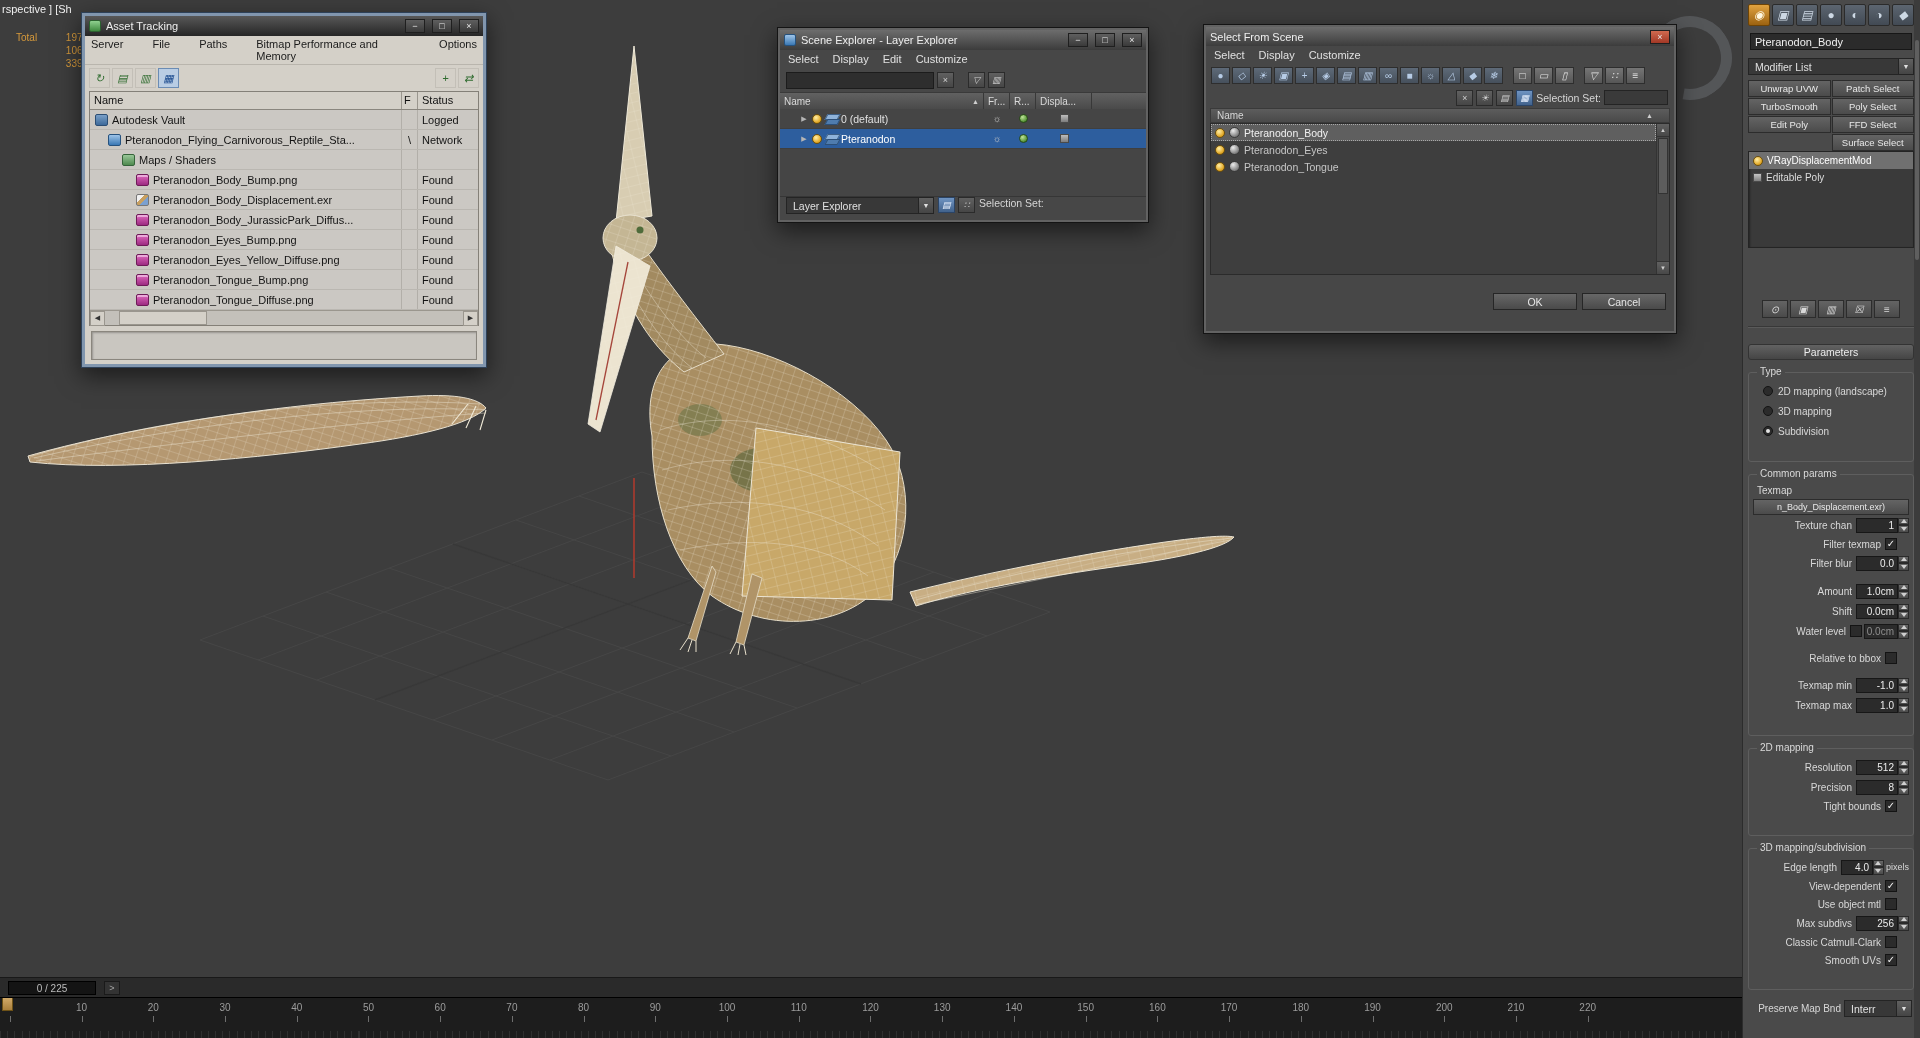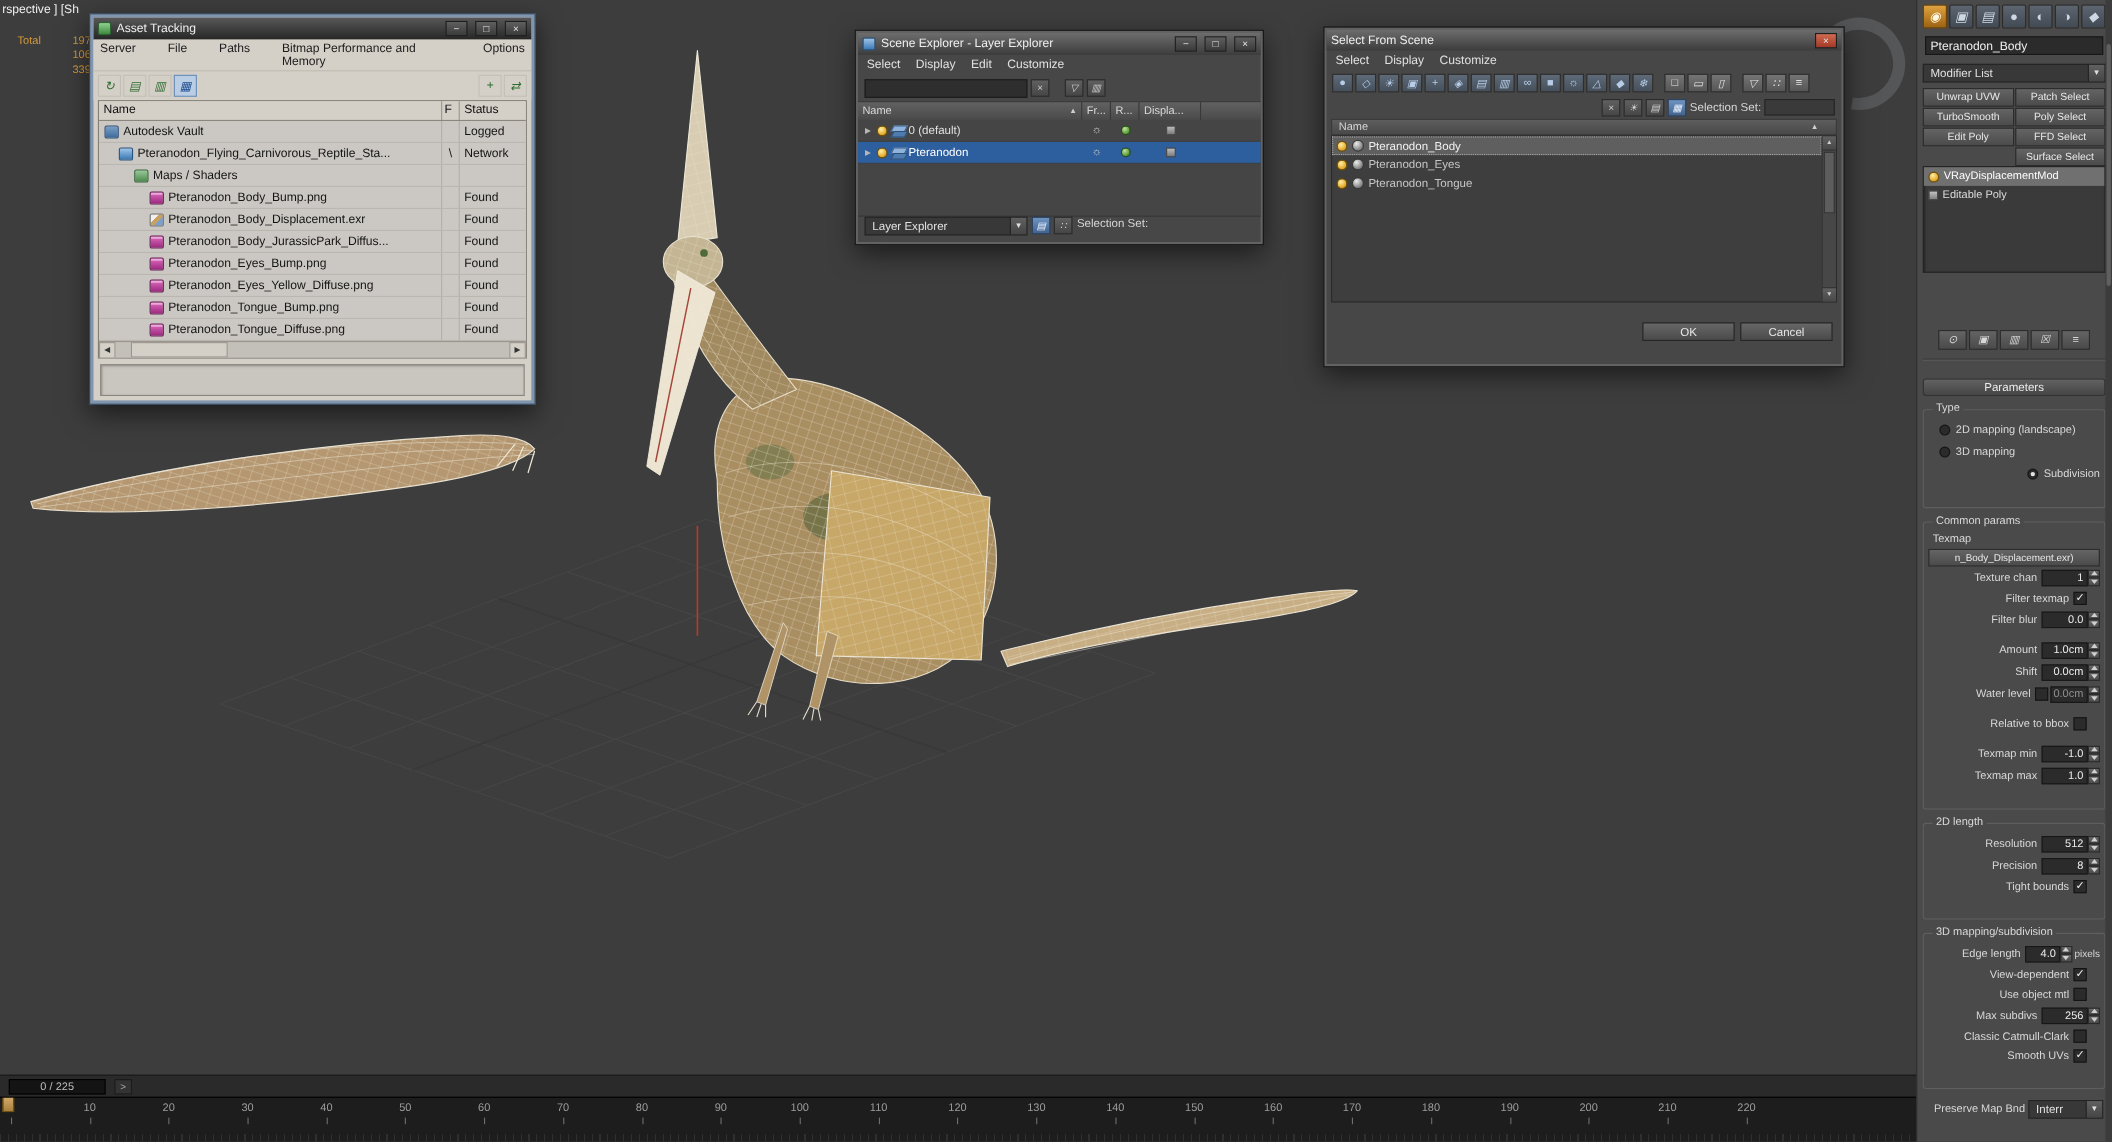--- a/index.html
+++ b/index.html
@@ -86,21 +86,21 @@
   .mini-btn{width:17px;height:16px;display:flex;align-items:center;justify-content:center;background:linear-gradient(#606060,#464646);border:1px solid #2b2b2b;color:#cfcfcf;font-size:9px}
   .se-hrow{display:flex;height:17px;font-size:10px;color:#dadada;border-top:1px solid #3a3a3a}
   .se-h{background:linear-gradient(#616161,#4a4a4a);border-right:1px solid #383838;padding:2px 4px;display:flex;align-items:center}
   .se-h.name{width:204px}.se-h.fr{width:26px}.se-h.r{width:26px}.se-h.d{width:56px}
   .se-h.fill{flex:1;border-right:none}
   .se-h .sort{margin-left:auto;font-size:7px;color:#cfcfcf}
   .se-rows{flex:1;background:#454545}
   .se-row{display:flex;height:20px;align-items:center;font-size:10.5px;color:#e0e0e0;border-bottom:1px solid #3f3f3f}
   .se-row.sel{background:#2d5e9e;color:#fff}
   .se-c{display:flex;align-items:center;height:100%;gap:3px}
-  .se-c.name{width:204px;padding-left:4px;overflow:hidden}
+  .se-c.name{width:204px;padding-left:19px;overflow:hidden}
   .se-c.fr{width:26px;justify-content:center}.se-c.r{width:26px;justify-content:center}.se-c.d{width:56px;justify-content:center}
   #se .footer{display:flex;align-items:flex-start;gap:4px;height:24px;padding:0 6px;border-top:1px solid #363636}
   .combo{display:flex;align-items:center;height:17px;background:#383838;border:1px solid #242424;color:#e0e0e0;font-size:10.5px}
   .combo .cval{padding:0 6px;flex:1;white-space:nowrap}
   .combo .carr{width:15px;height:100%;display:flex;align-items:center;justify-content:center;font-size:7px;background:linear-gradient(#606060,#454545);border-left:1px solid #242424}
   .mini-btn.accent{background:linear-gradient(#6f94c2,#41628c);color:#eaf2ff;border-color:#2b4466}
   .lbl{font-size:10.5px;color:#d6d6d6;white-space:nowrap}
   
   #sf{left:1203px;top:24px;width:474px;height:310px;z-index:32;display:flex;flex-direction:column;padding:2px}
   #sf .tools1{display:flex;align-items:center;gap:2px;padding:2px 5px;height:23px}
@@ -736,21 +736,21 @@
         <div class="prow" style="justify-content:flex-start;gap:5px;padding-left:12px">
           <span class="radio"></span>
           <span>2D mapping (landscape)</span>
         </div>
 
         <div class="prow" style="justify-content:flex-start;gap:5px;padding-left:12px">
           <span class="radio"></span>
           <span>3D mapping</span>
         </div>
 
-        <div class="prow" style="justify-content:flex-end;gap:5px;padding-left:12px">
+        <div class="prow" style="justify-content:flex-start;gap:5px;padding-left:12px">
           <span class="radio on"></span>
           <span>Subdivision</span>
         </div>
       </div>
   </div>
 
   <div class="group">
     <span class="gtitle">Common params</span>
     <div class="texmap-lbl">Texmap</div>
     <div class="texbtn">n_Body_Displacement.exr)</div>
@@ -820,21 +820,21 @@
       <span class="plabel">Texmap max</span>
       <span class="pfield">1.0</span>
       <span class="spin">
           <i class="su"></i>
           <i class="sd"></i>
         </span>
     </div>
   </div>
 
   <div class="group">
-    <span class="gtitle">2D length</span>
+    <span class="gtitle">2D mapping</span>
     <div class="prow">
       <span class="plabel">Resolution</span>
       <span class="pfield">512</span>
       <span class="spin">
           <i class="su"></i>
           <i class="sd"></i>
         </span>
     </div>
     <div class="prow">
       <span class="plabel">Precision</span>

